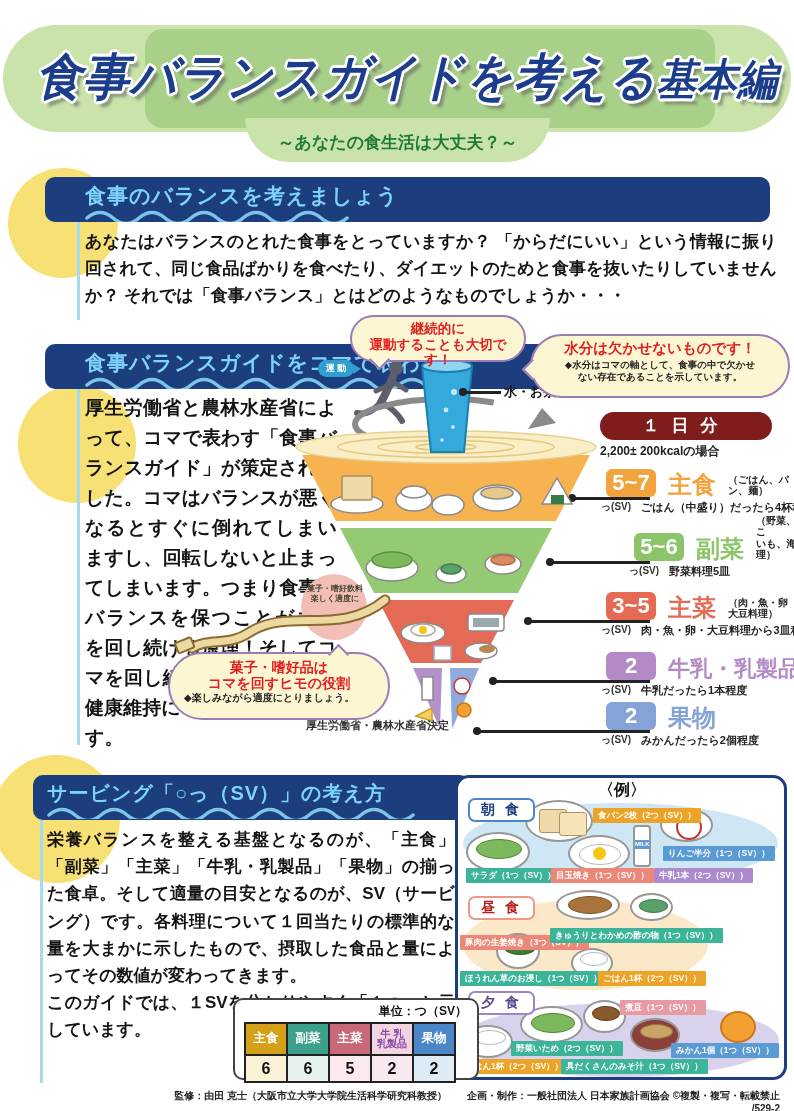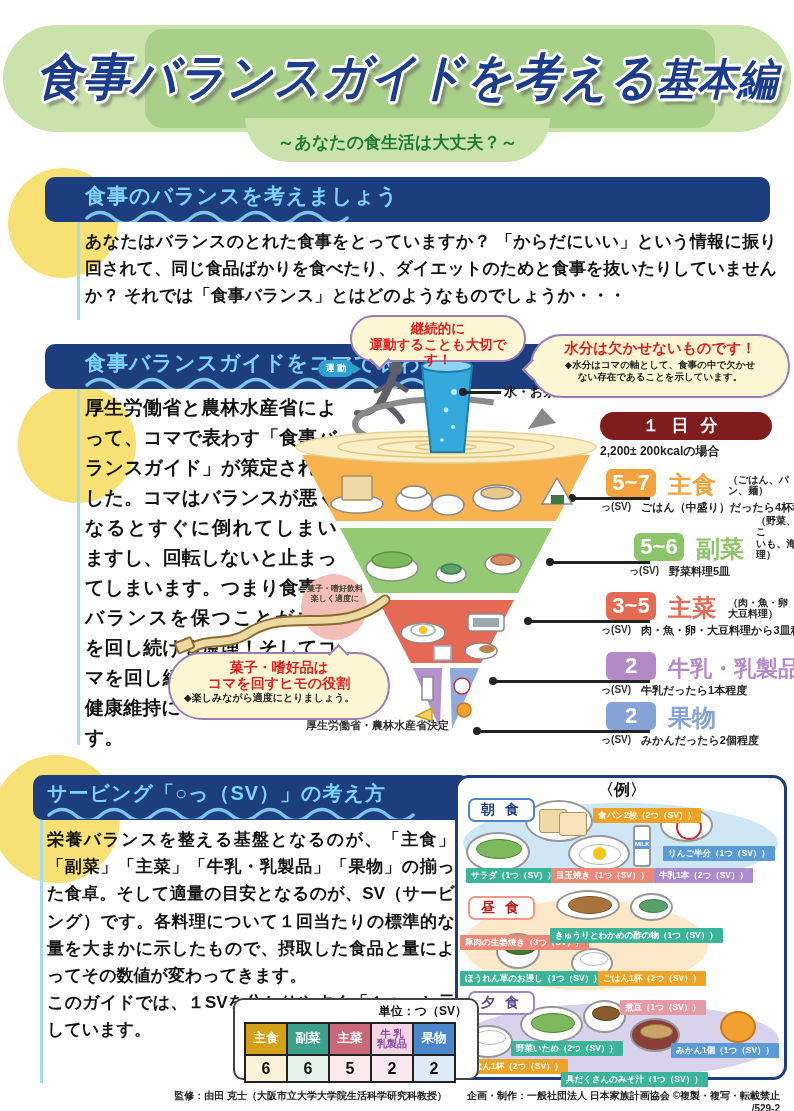--- a/index.html
+++ b/index.html
@@ -374,21 +374,21 @@
       <div class="blob" style="left:8px;top:4px;width:31px;height:13px;background:#c8a468;border:1.5px solid #96743c;"></div>
     </div>
     <div class="plate" style="left:5px;top:247px;width:50px;height:33px;">
       <div class="blob" style="left:9px;top:3px;width:30px;height:13px;background:#fff;border:1.5px solid #bbb;"></div>
     </div>
     <div class="blob abs" style="left:262px;top:233px;width:32px;height:28px;background:#f2a030;border:2px solid #c87818;z-index:1;"></div>
     <span class="abs pill" style="left: 162px; top: 222px; background: rgb(232, 154, 164);">煮豆（1つ（SV））</span>
     <span class="abs pill" style="left: 53px; top: 263px; background: rgb(60, 180, 154);">野菜いため（2つ（SV））</span>
     <span class="abs pill" style="left: 213px; top: 265px; background: rgb(91, 155, 213);">みかん1個（1つ（SV））</span>
     <span class="abs pill" style="left: 2px; top: 281px; background: rgb(236, 164, 40);">ごはん1杯（2つ（SV））</span>
-    <span class="abs pill" style="left: 103px; top: 294px; background: rgb(60, 180, 154);">具だくさんのみそ汁（1つ（SV））</span>
+    <span class="abs pill" style="left: 103px; top: 281px; background: rgb(60, 180, 154);">具だくさんのみそ汁（1つ（SV））</span>
   </div>
 
   <div class="abs unit-box">
     <div class="unit-label">単位：つ（SV）</div>
     <table class="unit-table">
       <tbody>
           <tr>
         <td class="hd" style="background: rgb(212, 160, 23); color: rgb(255, 255, 255);">主食</td>
         <td class="hd" style="background: rgb(61, 160, 138); color: rgb(255, 255, 255);">副菜</td>
         <td class="hd" style="background: rgb(200, 104, 120); color: rgb(255, 255, 255);">主菜</td>

